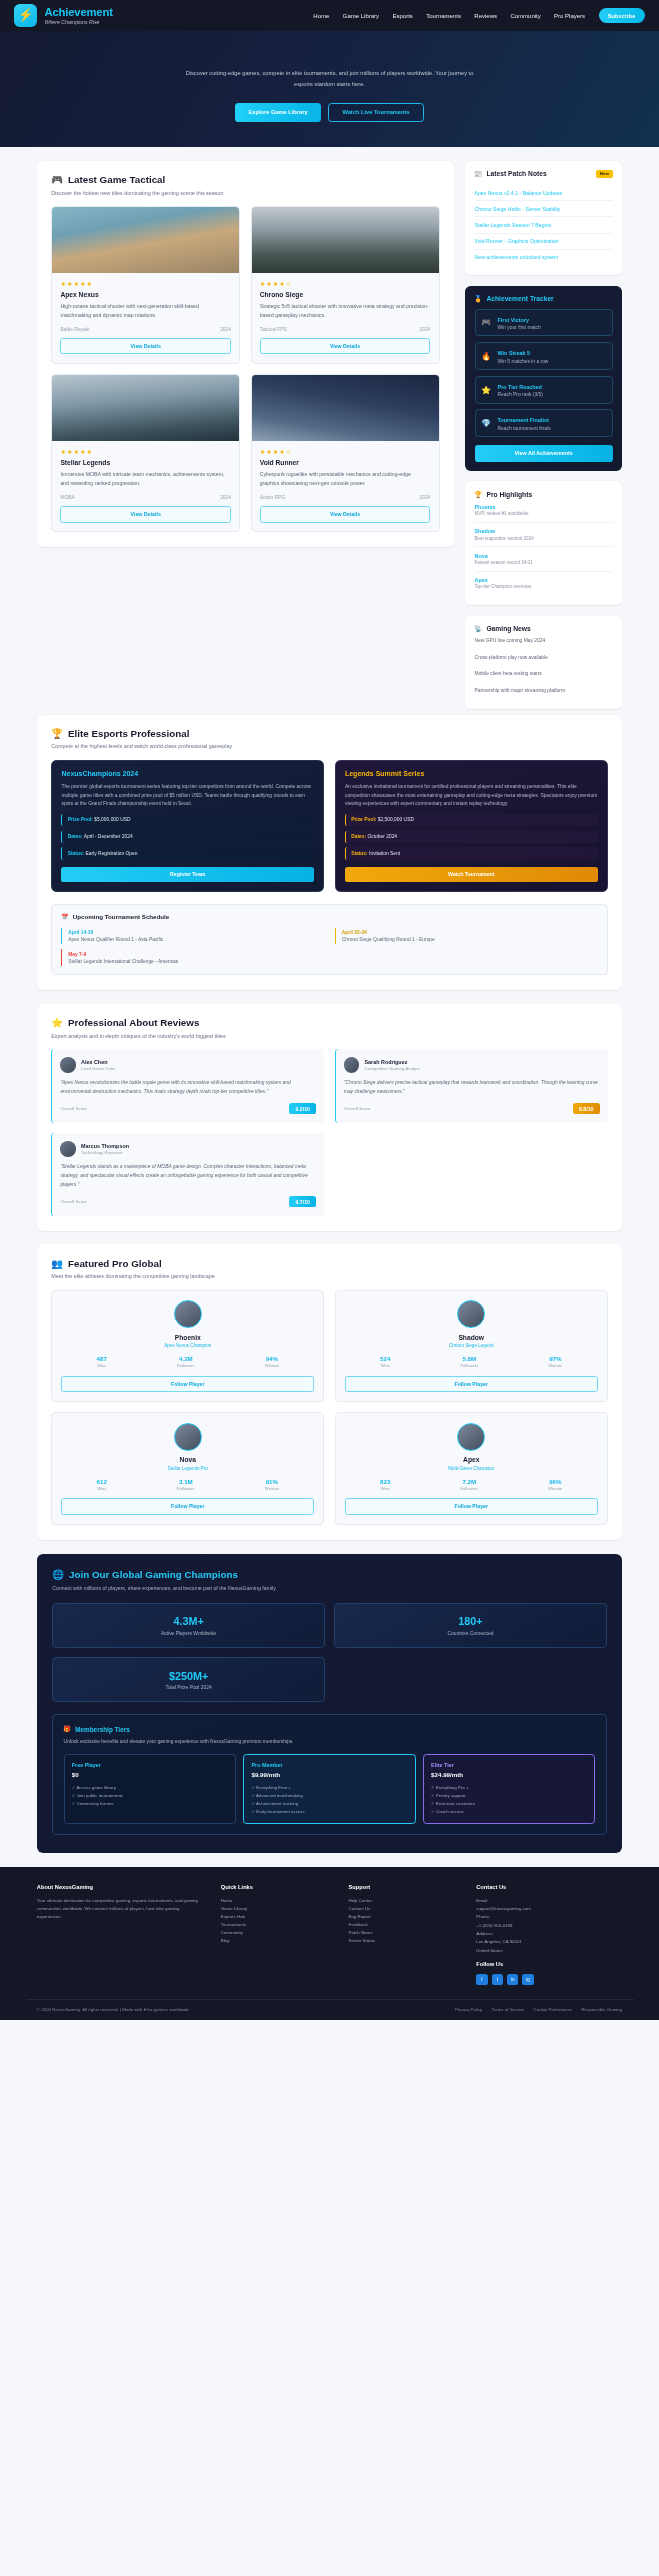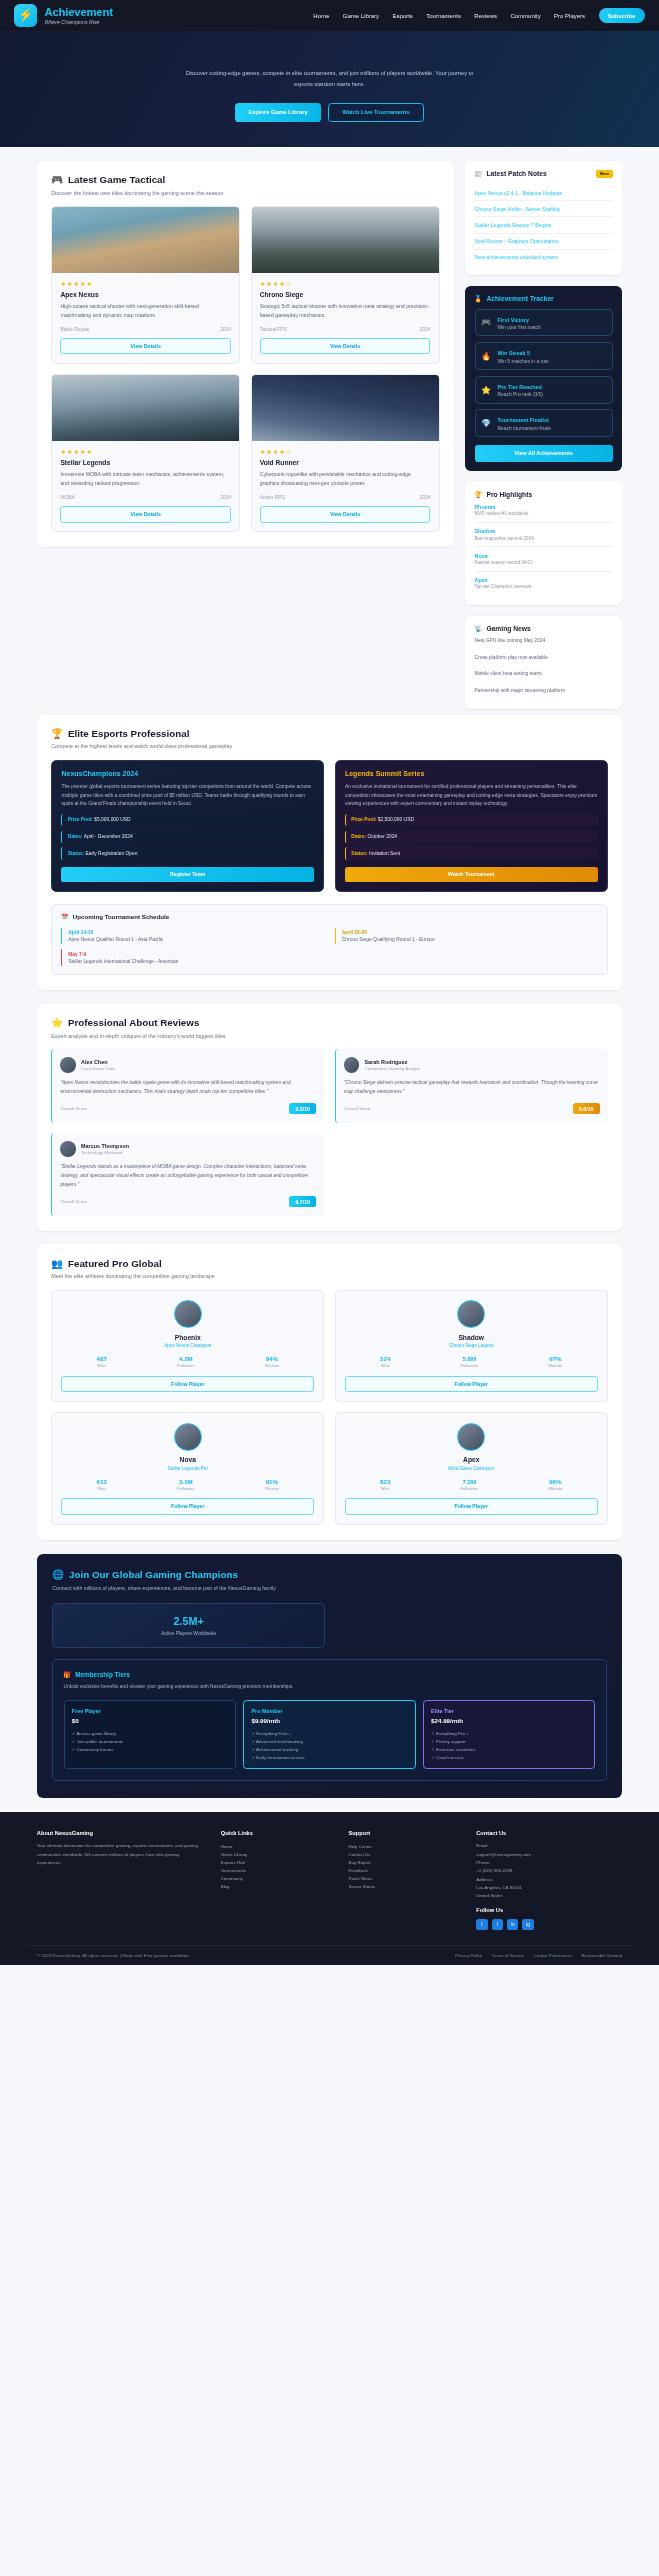--- a/index.html
+++ b/index.html
@@ -599,22 +599,30 @@
 
 <div class="wrap">
   <div class="comm">
     <h2>
       <span>🌐</span>
       <span>Join Our Global Gaming Champions</span>
     </h2>
     <p class="sub">Connect with millions of players, share experiences, and become part of the NexusGaming family</p>
     <div class="stat-grid" id="stat-grid">
 <div class="stat-box">
-  <div class="stat-v">2.5M+</div>
+  <div class="stat-v">4.3M+</div>
   <div class="stat-l">Active Players Worldwide</div>
+</div>
+<div class="stat-box">
+  <div class="stat-v">180+</div>
+  <div class="stat-l">Countries Connected</div>
+</div>
+<div class="stat-box">
+  <div class="stat-v">$250M+</div>
+  <div class="stat-l">Total Prize Pool 2024</div>
 </div>
       </div>
     <div class="mem-box">
       <div class="mem-title">
         <span>🎁</span>
         <span>Membership Tiers</span>
       </div>
       <div class="mem-sub">Unlock exclusive benefits and elevate your gaming experience with NexusGaming premium memberships.</div>
       <div class="tier-grid" id="tier-grid">
 <div class="tier free">

